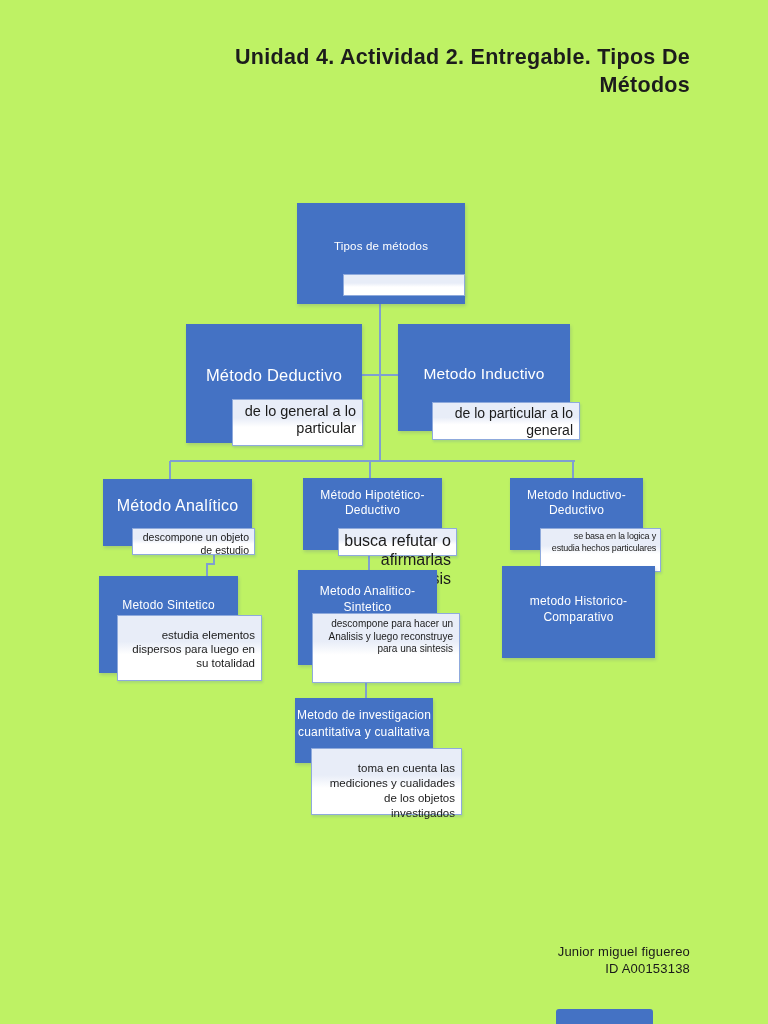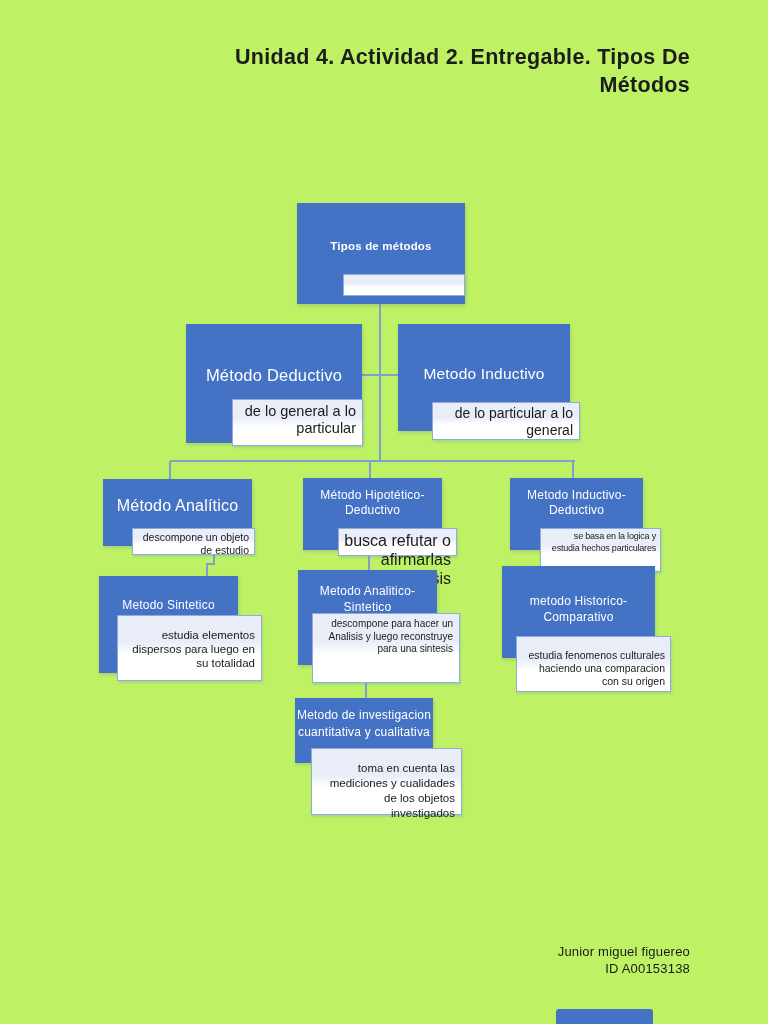--- a/index.html
+++ b/index.html
@@ -26,21 +26,21 @@
     box-sizing:border-box;
   }
   .notebox{
     position:absolute;border:1.5px solid #8FAADC;
     background:linear-gradient(180deg,#E8EDF8 0%,#E8EDF8 40%,#ffffff 60%,#ffffff 100%);
     color:#1b1b1b;text-align:right;box-sizing:border-box;
     box-shadow:1px 2px 2px rgba(68,114,196,.18);
   }
   .conn{position:absolute;background:#7F9FD0;}
   
-  .b-root{left:297px;top:203px;width:168px;height:101px;font-size:11.5px;padding-bottom:16px;font-weight:bold;}
+  .b-root{left:297px;top:203px;width:168px;height:101px;font-size:11.5px;padding-bottom:16px;}
   .n-root{left:343px;top:274px;width:122px;height:22px;}
   .b-ded{left:186px;top:324px;width:176px;height:119px;font-size:16.5px;padding-bottom:16px;}
   .n-ded{left:232px;top:399px;width:131px;height:47px;font-size:14.5px;line-height:1.18;padding:3px 6px;}
   .b-ind{left:398px;top:324px;width:172px;height:107px;font-size:15.5px;padding-bottom:8px;}
   .n-ind{left:432px;top:402px;width:148px;height:38px;font-size:14px;line-height:1.2;padding:2px 6px;}
   .b-ana{left:103px;top:479px;width:149px;height:67px;font-size:16px;padding-bottom:14px;}
   .n-ana{left:132px;top:528px;width:123px;height:27px;font-size:10.5px;line-height:1.2;padding:2px 5px;}
   .b-hip{left:303px;top:478px;width:139px;height:72px;font-size:12px;padding-bottom:22px;line-height:1.25;}
   .n-hip{left:338px;top:528px;width:119px;height:28px;font-size:16px;line-height:1.2;padding:2px 5px;}
   .b-idd{left:510px;top:478px;width:133px;height:72px;font-size:12px;padding-bottom:22px;line-height:1.25;}
@@ -144,23 +144,20 @@
   <div class="bluebox b-ans">
     <span>Metodo Analitico-Sintetico</span>
   </div>
   <div class="notebox n-ans">
     <div>descompone para hacer un Analisis y luego reconstruye para una sintesis</div>
   </div>
 
   <div class="bluebox b-his">
     <span>metodo Historico-Comparativo</span>
   </div>
-  <div class="notebox n-his">
-    <div>estudia fenomenos culturales haciendo una comparacion con su origen</div>
-  </div>
 
   <div class="bluebox b-inv">
     <span>Metodo de investigacion cuantitativa y cualitativa</span>
   </div>
   <div class="notebox n-inv">
     <div>toma en cuenta las mediciones y cualidades de los objetos investigados</div>
   </div>
 
   <div class="footer">
     <span>Junior miguel figuereo</span>

